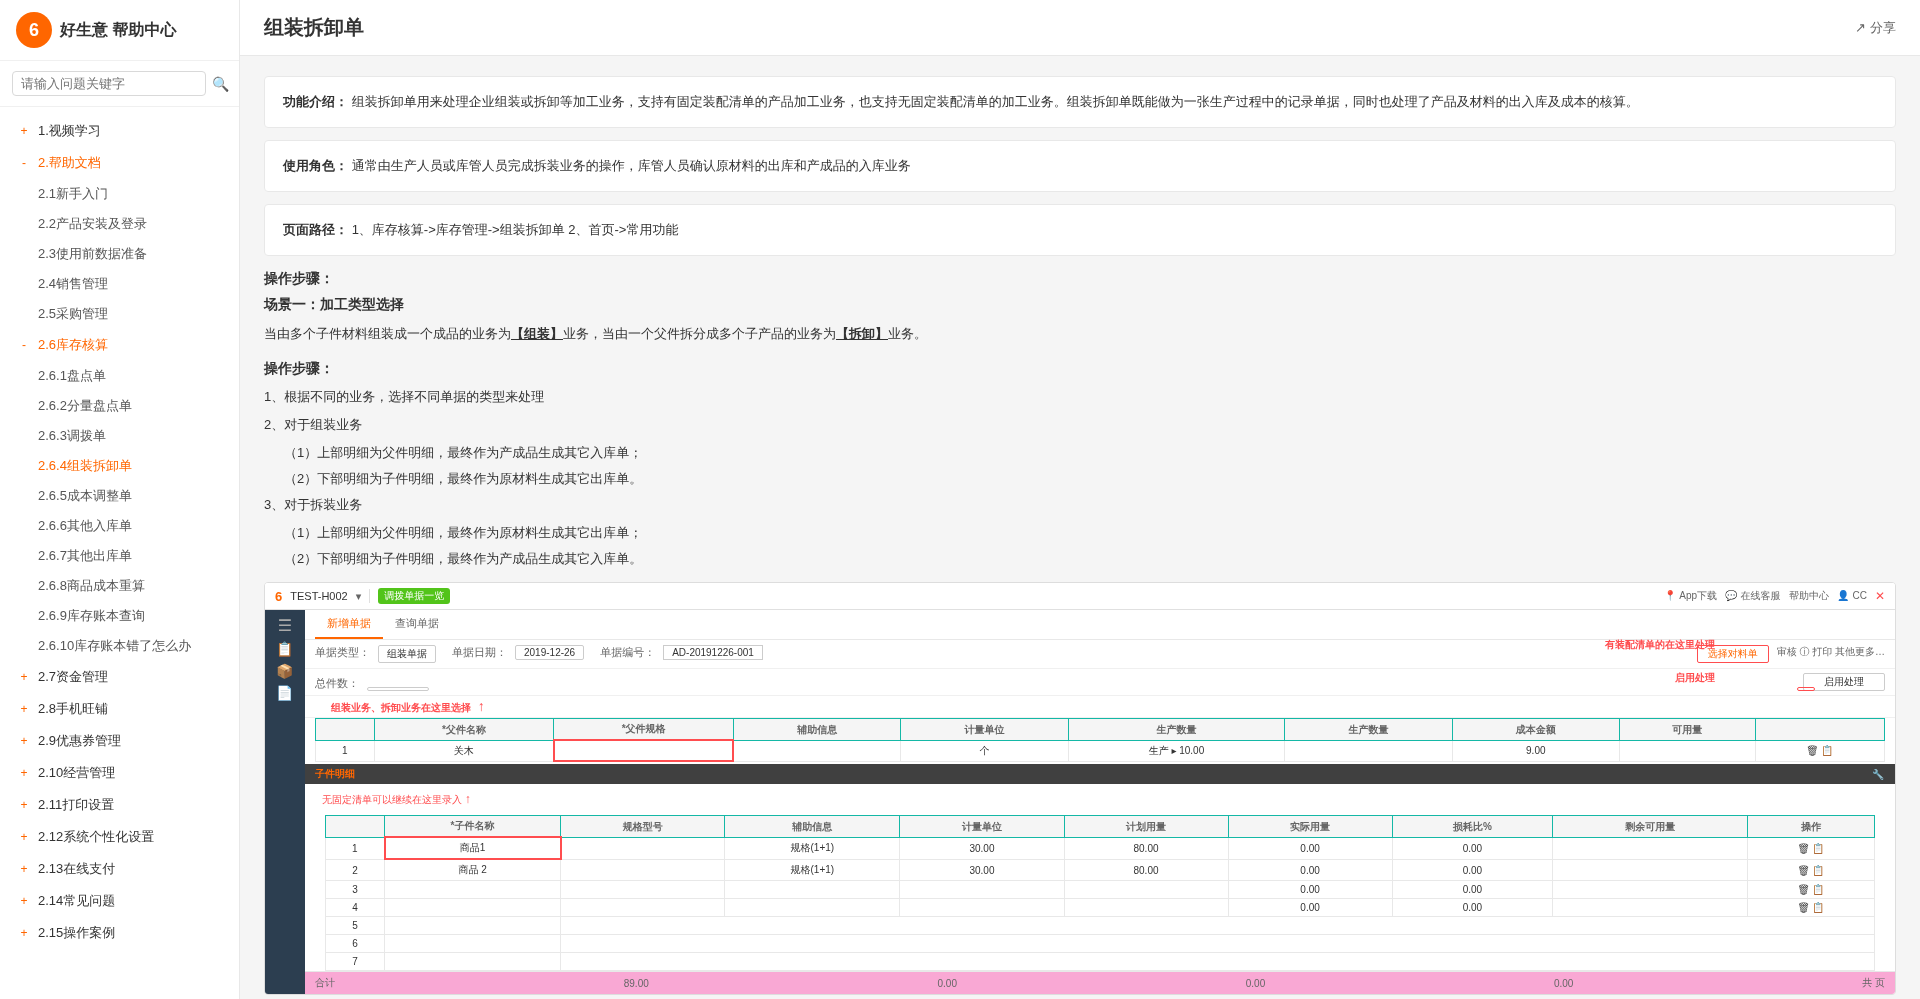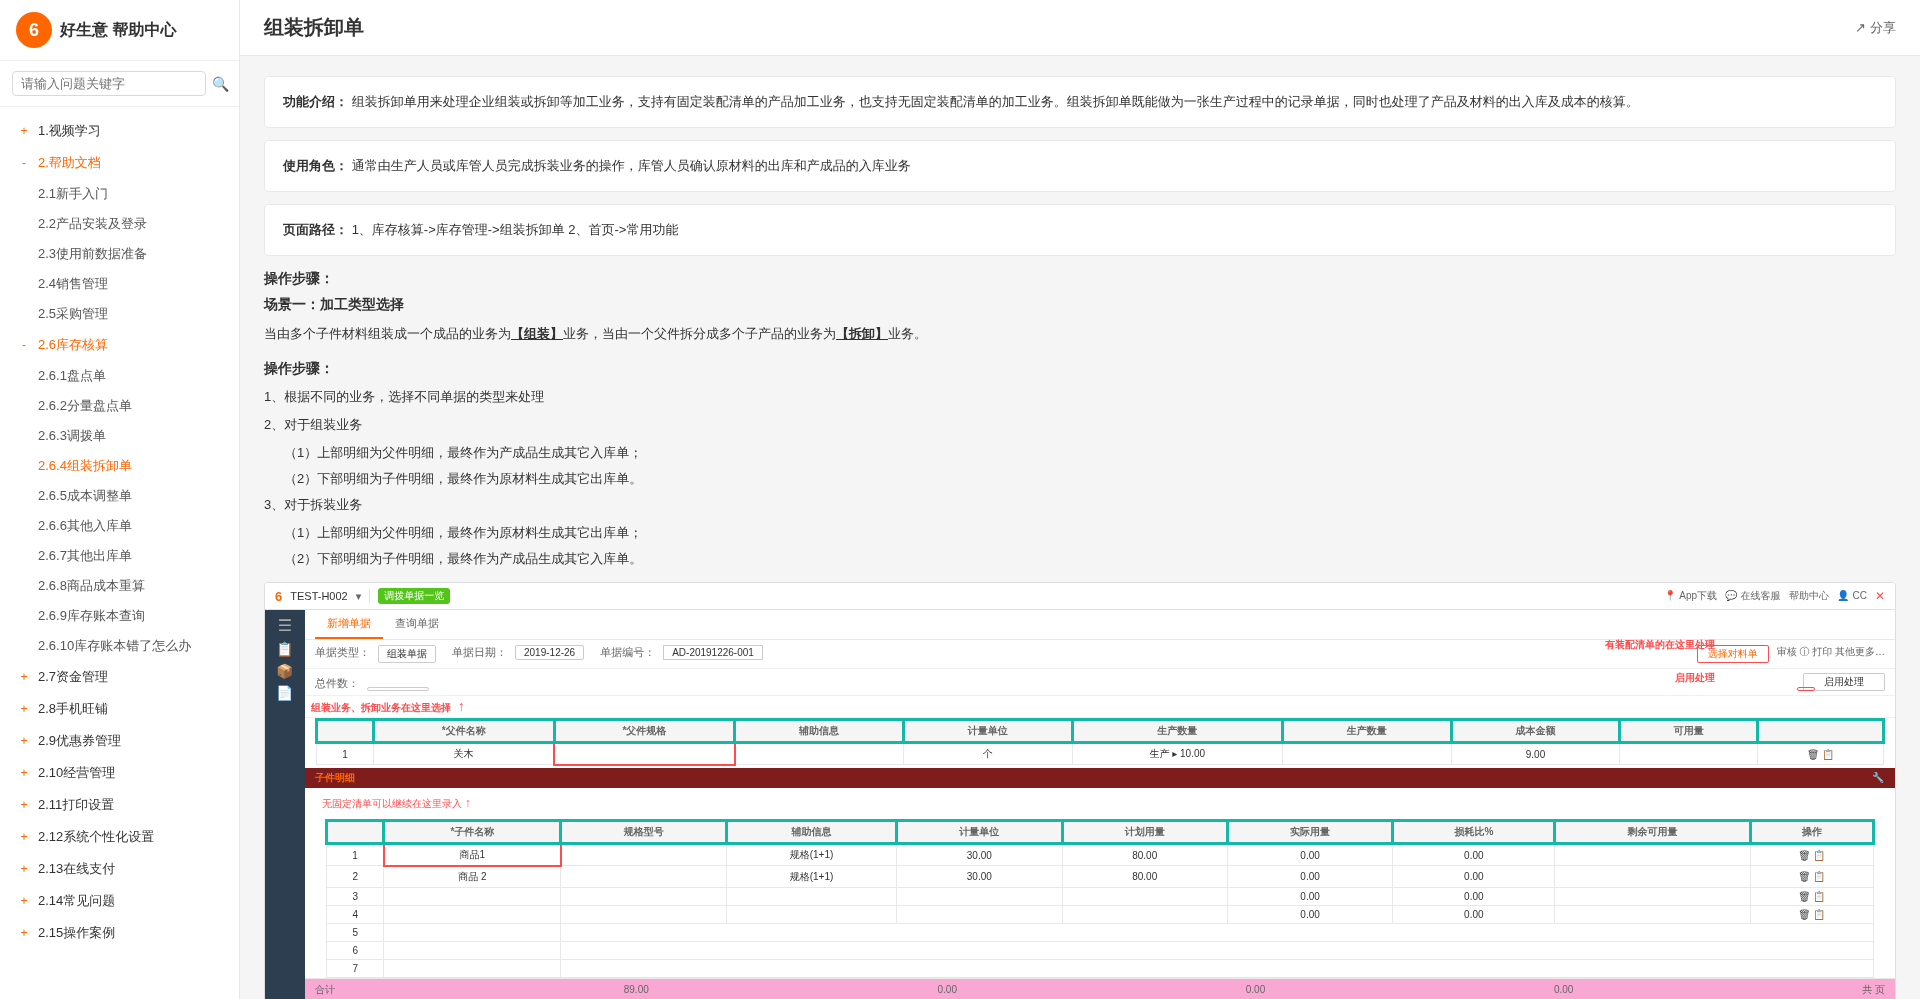--- a/index.html
+++ b/index.html
@@ -185,21 +185,21 @@
       margin-top: 12px;
       overflow: hidden;
       position: relative;
     }
     .screenshot-mock {
       background: #fff;
       position: relative;
       overflow: hidden;
     }
     .mock-table { width: 100%; border-collapse: collapse; font-size: 10px; }
-    .mock-table th { background: #f5f5f5; border: 3px solid #14b8a6; padding: 3px 6px; color: #666; text-align: center; }
+    .mock-table th { background: #f5f5f5; border: 1px solid #14b8a6; padding: 3px 6px; color: #666; text-align: center; }
     .mock-table td { border: 1px solid #e8e8e8; padding: 3px 6px; text-align: center; }
   </style>
 </head>
 <body>
 
 <div class="sidebar">
   <div class="sidebar-header">
     <div class="logo-circle">6</div>
     <span class="logo-text">好生意 帮助中心</span>
   </div>
@@ -362,21 +362,21 @@
 
             <div style="display:flex;align-items:flex-end;gap:8px;padding:4px 10px;font-size:11px;border-bottom:1px solid #f0f0f0;position:relative;">
               <span style="color:#666;">总件数：</span>
               <span style="border:1px solid #ccc;border-radius:2px;padding:1px 30px;font-size:10px;"></span>
 
               <span style="position:absolute;right:180px;top:2px;color:#ff4d4f;font-size:10px;font-weight:bold;">启用处理</span>
               <span style="border:1px solid #ccc;border-radius:2px;padding:1px 20px;font-size:10px;margin-left:auto;">启用处理</span>
               <span style="border:1px solid #ff4d4f;border-radius:2px;padding:1px 8px;font-size:10px;color:#ff4d4f;position:absolute;right:80px;"></span>
             </div>
 
-            <div style="position:relative;padding:2px 6px;font-size:10px;color:#ff4d4f;font-weight:bold;border-bottom:1px solid #f0f0f0;">
+            <div style="position:relative;padding:2px 26px;font-size:10px;color:#ff4d4f;font-weight:bold;border-bottom:1px solid #f0f0f0;">
               <span>组装业务、拆卸业务在这里选择</span>
               <span style="color:#ff4d4f;font-size:14px;margin-left:4px;">↑</span>
             </div>
 
             <div style="padding:0 10px 0 10px;">
               <table class="mock-table" style="width:100%;">
                 <thead>
                   <tr>
                     <th></th>
                     <th>*父件名称</th>
@@ -400,21 +400,21 @@
                     <td>生产 ▸ 10.00</td>
                     <td></td>
                     <td>9.00</td>
                     <td></td>
                     <td>🗑 📋</td>
                   </tr>
                 </tbody>
               </table>
             </div>
 
-            <div style="background:#7f1d1d;padding:3px 10px;font-size:10px;color:#ff6600;font-weight:bold;display:flex;align-items:center;margin-top:2px;">
+            <div style="background:#404040;padding:3px 10px;font-size:10px;color:#ff6600;font-weight:bold;display:flex;align-items:center;margin-top:2px;">
               <span>子件明细</span>
               <span style="margin-left:auto;">🔧</span>
             </div>
 
             <div style="padding:8px 10px;font-size:10px;color:#ff4d4f;font-weight:normal;margin-left:7px;">
               <span>无固定清单可以继续在这里录入</span>
               <span style="color:#ff4d4f;font-size:12px;">↑</span>
             </div>
 
             <div style="padding:0 20px;">

